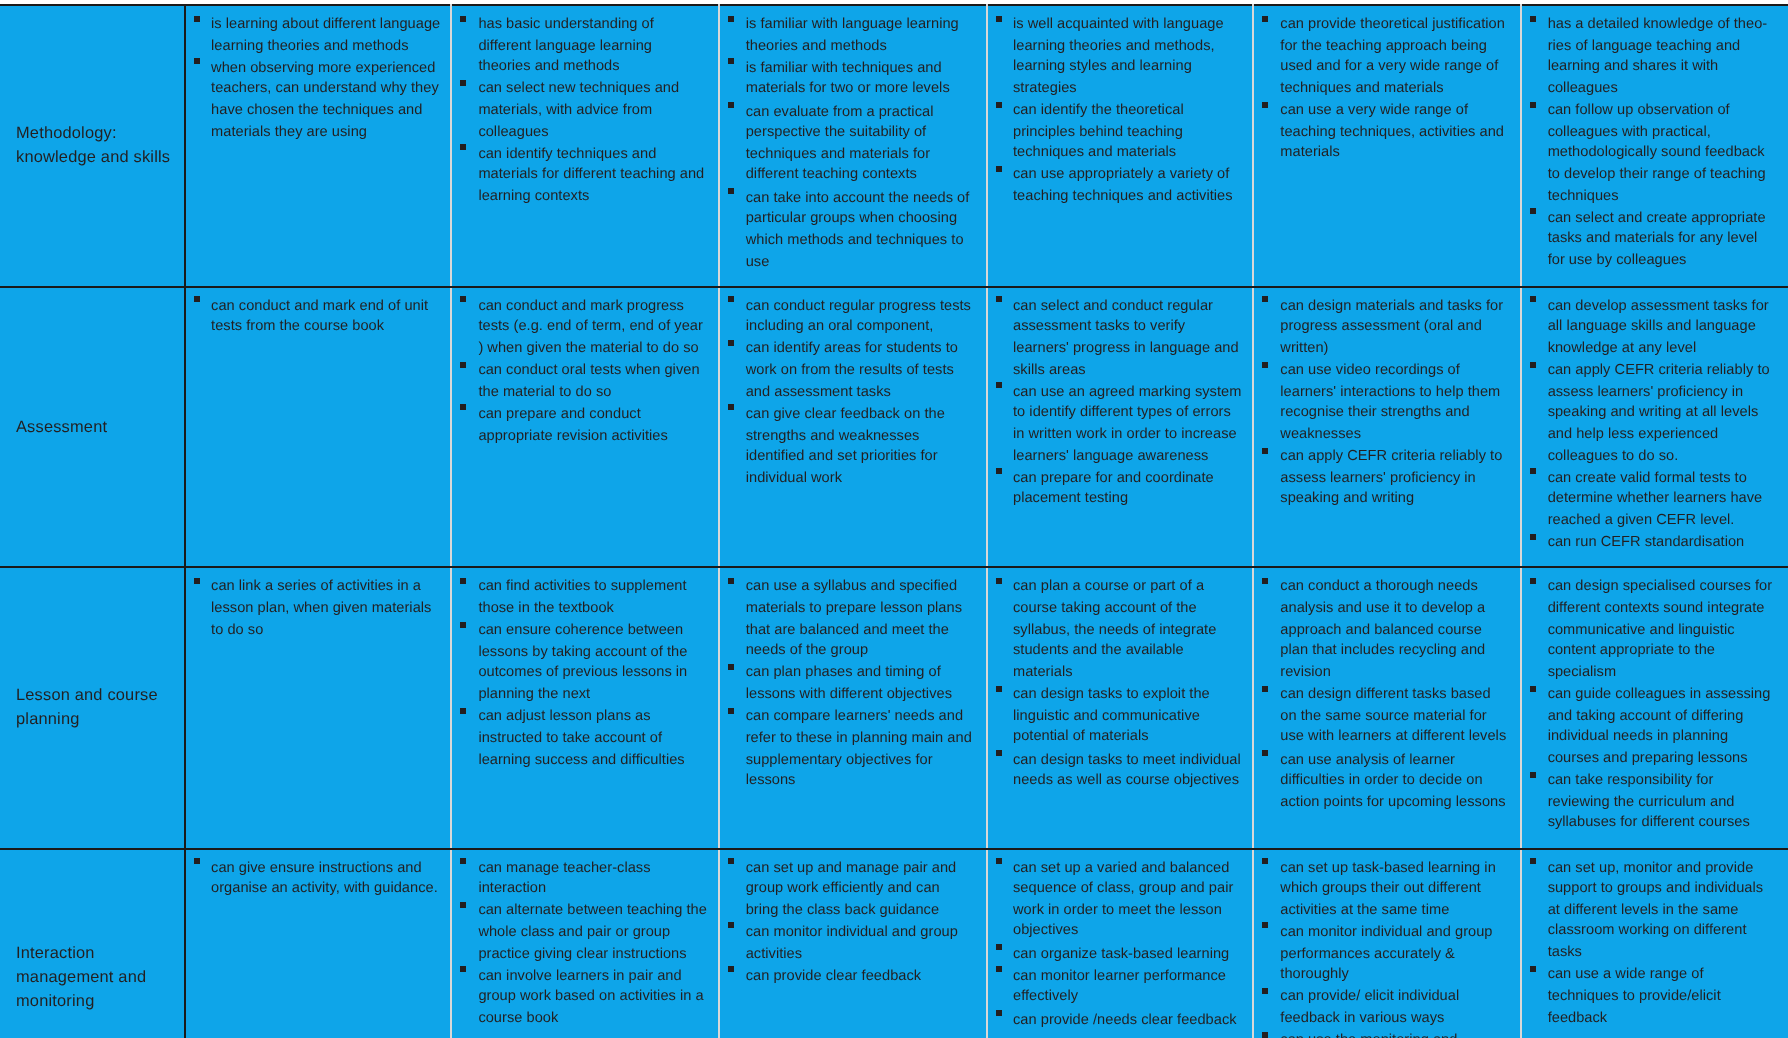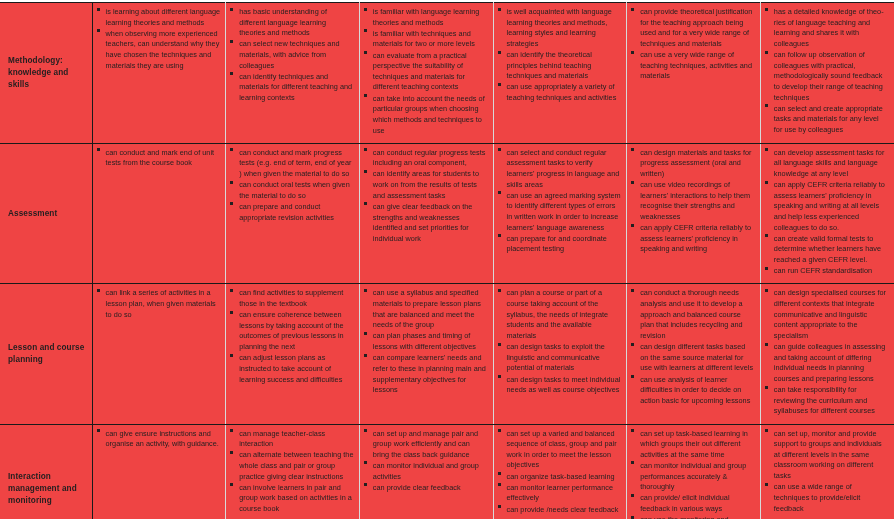--- a/index.html
+++ b/index.html
@@ -20,36 +20,36 @@
     table-layout: fixed;
   }
   #competency-table col.c-label { width: 92px; }
   #competency-table col.c-level { width: 133.6px; }
 
   #competency-table td {
     vertical-align: top;
     border-top: 1.5px solid #1a1a1a;
     border-bottom: 1.5px solid #1a1a1a;
     padding: 4px 5px 6px 4px;
-    background: #ef4444;
+    background: #0ea5e9;
   }
   #competency-table td.rowlabel {
     border-right: 1.5px solid #1a1a1a;
     padding: 4px 4px 4px 8px;
     vertical-align: middle;
   }
   #competency-table td.cell {
     border-right: 1px solid #d8d8d8;
   }
   #competency-table td.cell.last {
     border-right: none;
   }
   .rowlabel-text {
     font-size: 8.2px;
-    font-weight: bold;
+    font-weight: normal;
     line-height: 1.45;
     color: #231f20;
     letter-spacing: 0.1px;
   }
   ul.desc {
     list-style: none;
     margin: 0;
     padding: 0;
   }
   ul.desc li {
@@ -211,26 +211,26 @@
           <ul class="desc">
             <li><span class="bullet"></span><span>can plan a course or part of a course taking account of the syllabus, the needs of integrate students and the available materials</span></li>
             <li><span class="bullet"></span><span>can design tasks to exploit the linguistic and communicative potential of materials</span></li>
             <li><span class="bullet"></span><span>can design tasks  to meet individual needs as well as course objectives</span></li>
           </ul>
         </td>
         <td class="cell">
           <ul class="desc">
             <li><span class="bullet"></span><span>can conduct a thorough needs analysis and use it to develop a approach and balanced course plan that includes recycling and revision</span></li>
             <li><span class="bullet"></span><span>can design different tasks based on the same source material for use with learners at different levels</span></li>
-            <li><span class="bullet"></span><span>can use analysis of learner difficulties in order to decide on action basic for upcoming lessons</span></li>
-          </ul>
-        </td>
-        <td class="cell last">
-          <ul class="desc">
-            <li><span class="bullet"></span><span>can design specialised courses for different contexts that integrate communicative and linguistic content appropriate to the specialism</span></li>
+            <li><span class="bullet"></span><span>can use analysis of learner difficulties in order to decide on action points for upcoming lessons</span></li>
+          </ul>
+        </td>
+        <td class="cell last">
+          <ul class="desc">
+            <li><span class="bullet"></span><span>can design specialised courses for different contexts sound integrate communicative and linguistic content appropriate to the specialism</span></li>
             <li><span class="bullet"></span><span>can guide colleagues in assessing and taking account of differing individual needs in planning courses and preparing lessons</span></li>
             <li><span class="bullet"></span><span>can take responsibility for reviewing the curriculum and syllabuses for different courses</span></li>
           </ul>
         </td>
       </tr>
       <tr>
         <td class="rowlabel">
           <div class="rowlabel-text">Interaction management and monitoring</div>
         </td>
         <td class="cell">

